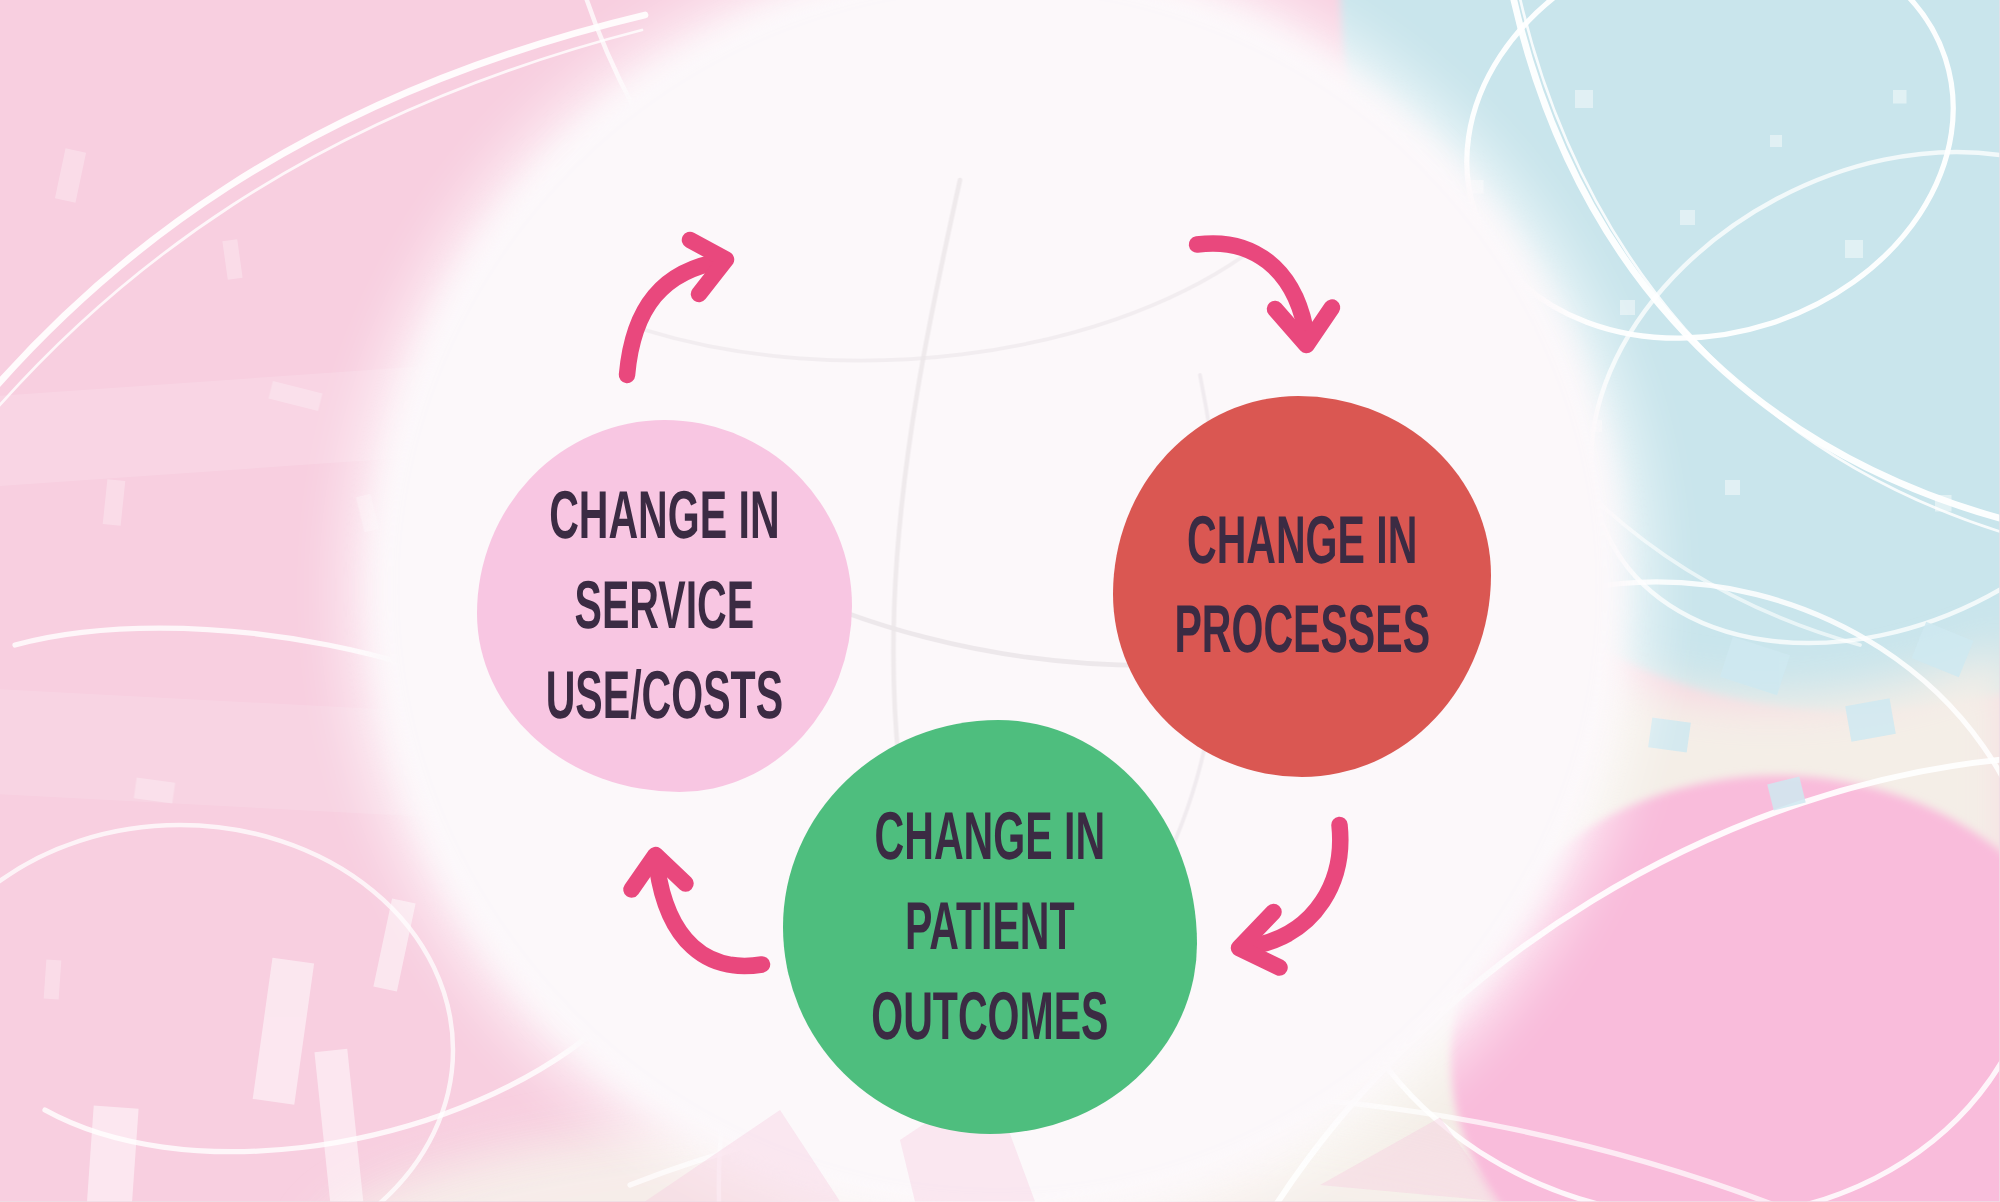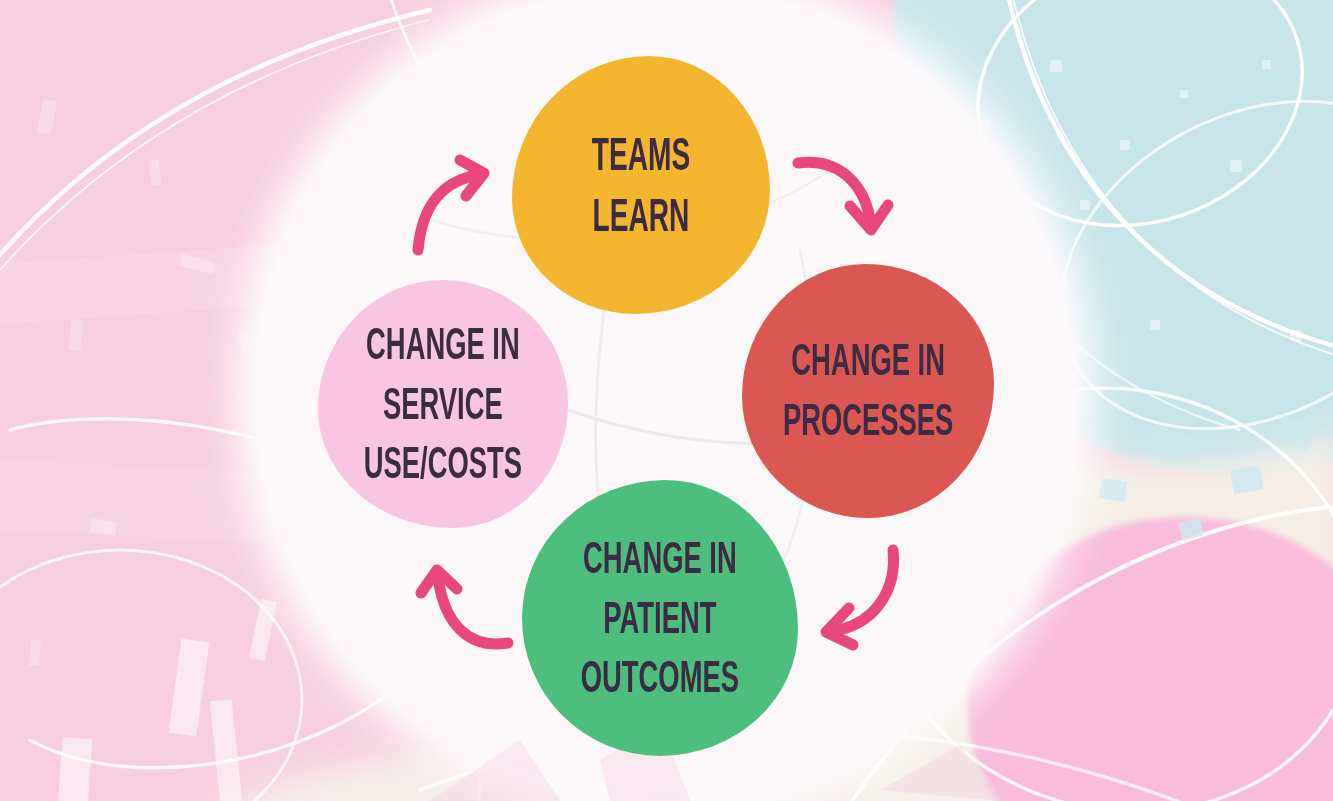--- a/index.html
+++ b/index.html
@@ -132,23 +132,20 @@
       <path d="M 430,220 C 560,260 730,240 830,170" stroke-width="2.5" opacity="0.6"></path>
     </g>
     <g fill="#F6C9DF" opacity="0.38">
       <polygon points="430,801 520,740 560,801"></polygon>
       <polygon points="600,760 660,720 690,801 610,801"></polygon>
       <polygon points="880,790 960,745 1000,801"></polygon>
       <rect x="820" y="380" width="60" height="55" transform="rotate(20 850 407)" opacity="0.5"></rect>
     </g>
   </svg>
 
-  <div class="node node-top" style="background-color: rgb(244, 182, 46);">
-    <span class="label">TEAMS LEARN</span>
-  </div>
   <div class="node node-right" style="background-color: rgb(218, 87, 82);">
     <span class="label">CHANGE IN
 PROCESSES</span>
   </div>
   <div class="node node-bottom" style="background-color: rgb(78, 190, 126);">
     <span class="label">CHANGE IN
 PATIENT
 OUTCOMES</span>
   </div>
   <div class="node node-left" style="background-color: rgb(248, 198, 226);">

